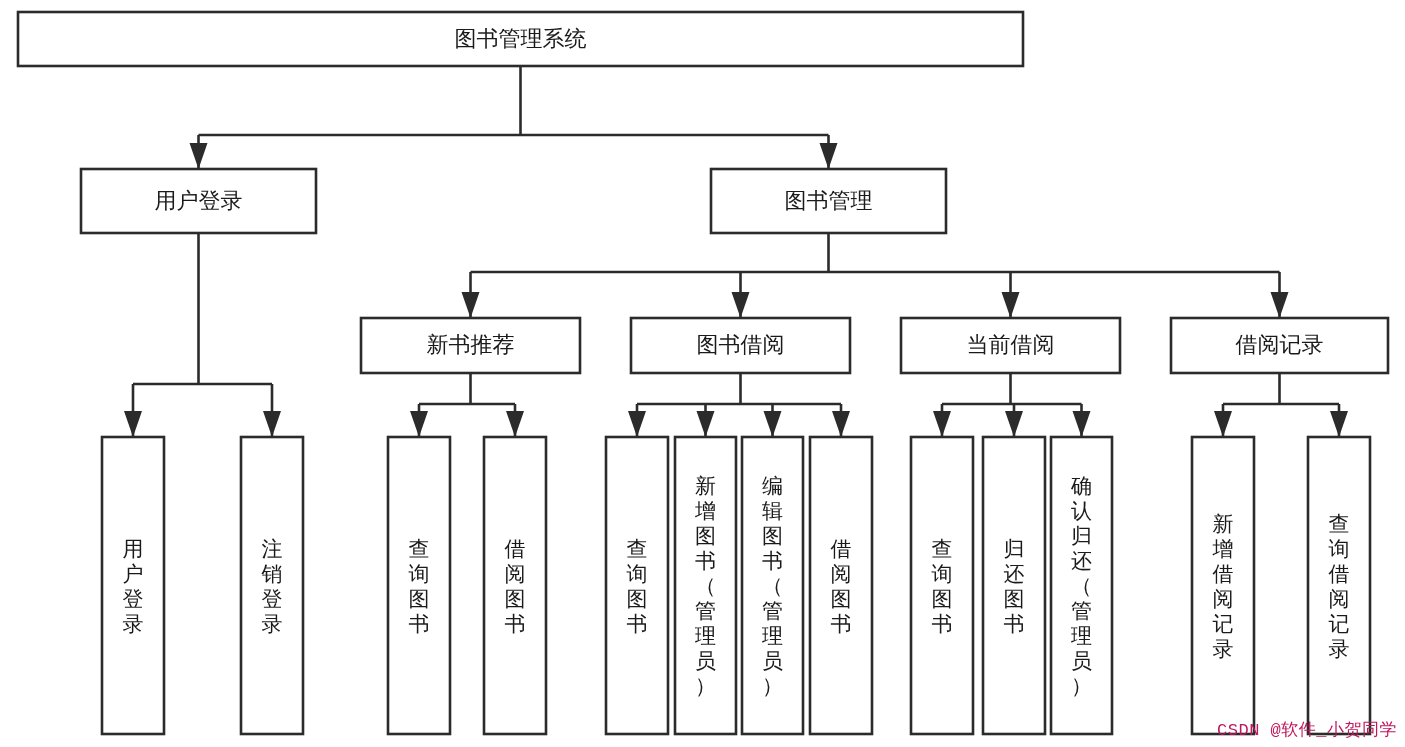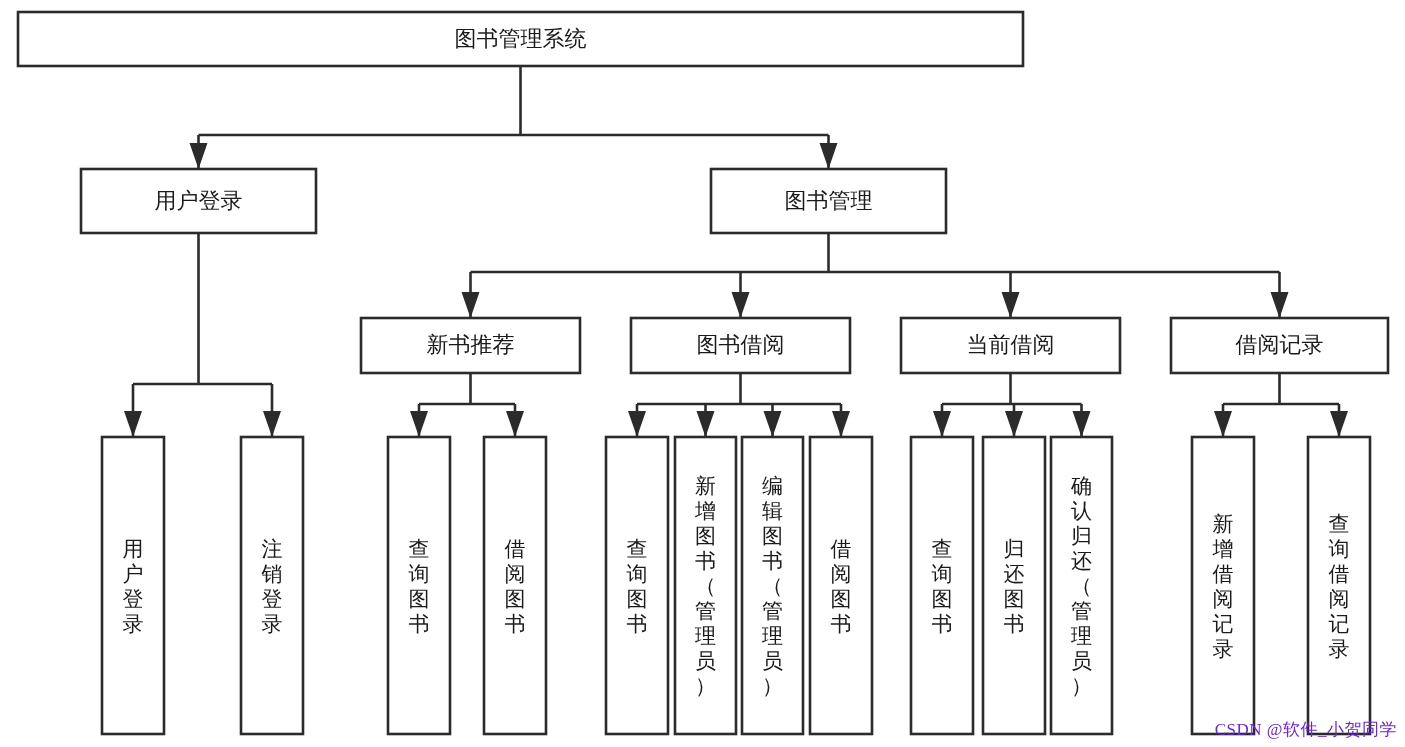--- a/index.html
+++ b/index.html
@@ -51,23 +51,23 @@
   .node-label-v {
     font-family: "Liberation Sans", "DejaVu Sans", sans-serif;
     font-size: 21px;
     fill: #1a1a1a;
     text-anchor: middle;
   }
   .watermark-text {
     position: absolute;
     right: 8px;
     bottom: 6px;
-    font-family: Liberation Serif, serif;
+    font-family: Liberation Mono, monospace;
     font-size: 17px;
-    color: #6d28d9;
+    color: #be185d;
     letter-spacing: 0.5px;
     white-space: nowrap;
     user-select: none;
   }
 </style>
 </head>
 <body>
 
 <div id="diagram-root">
 

